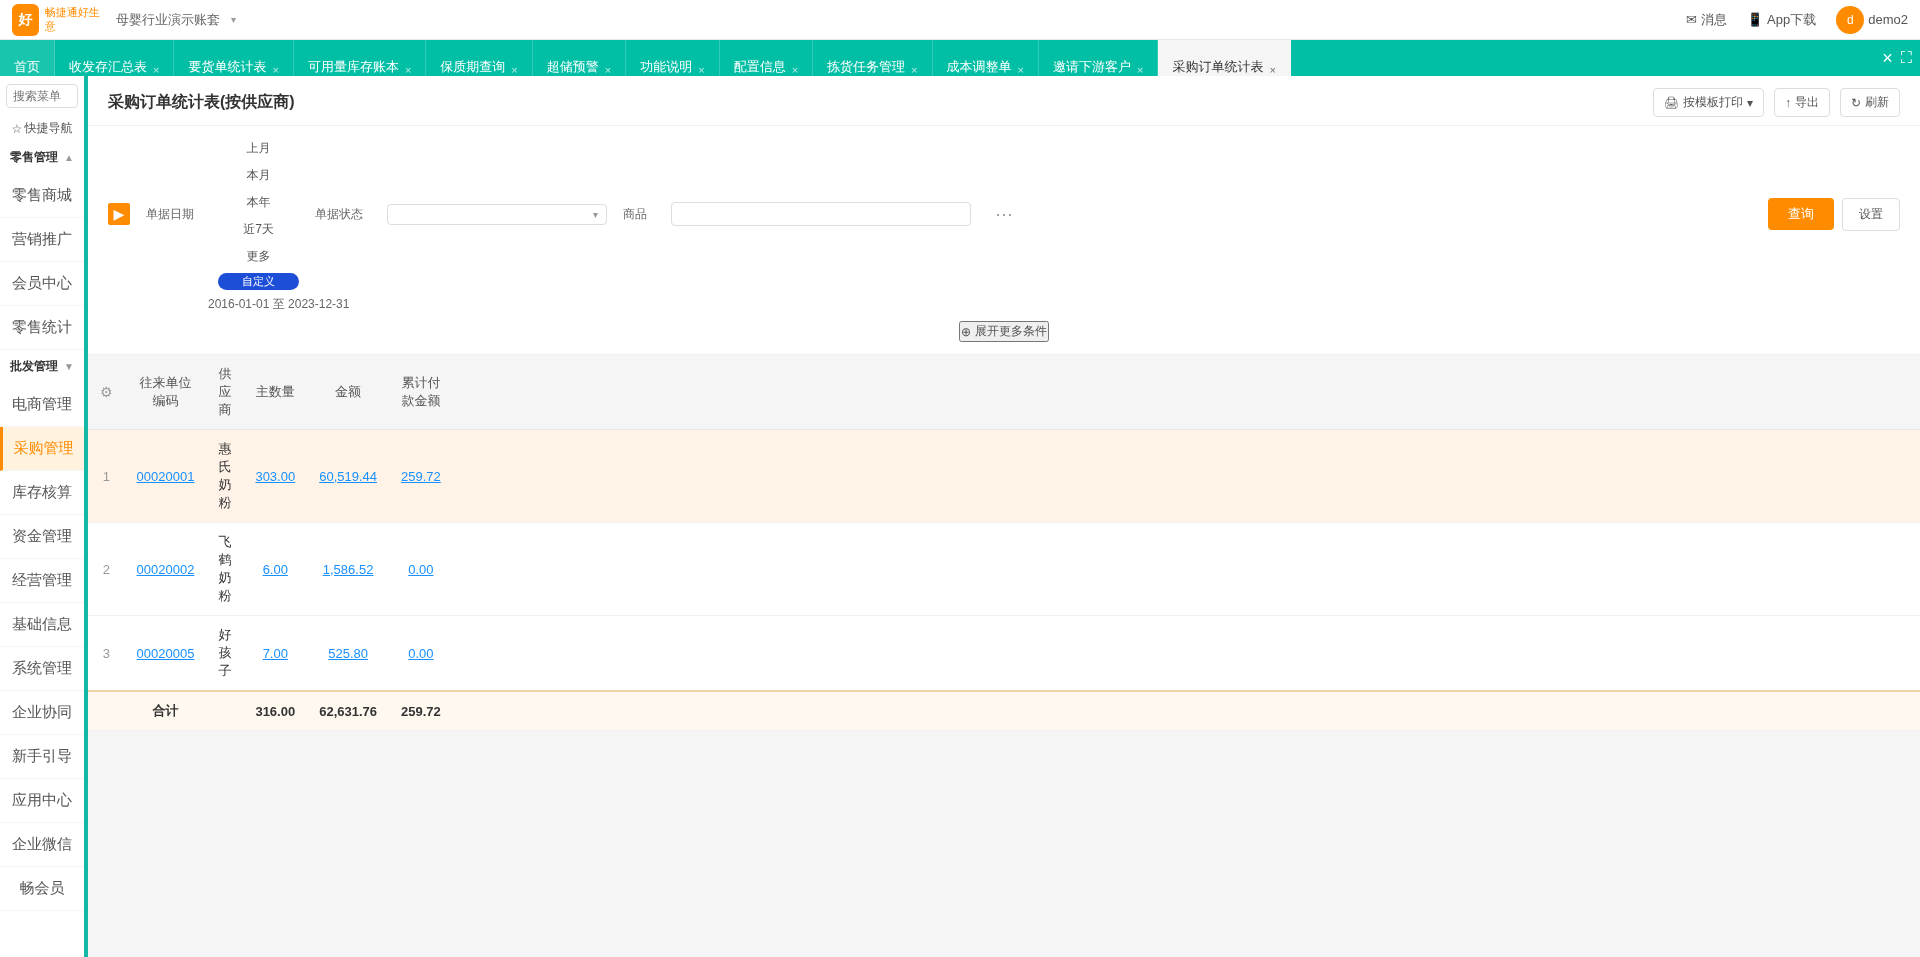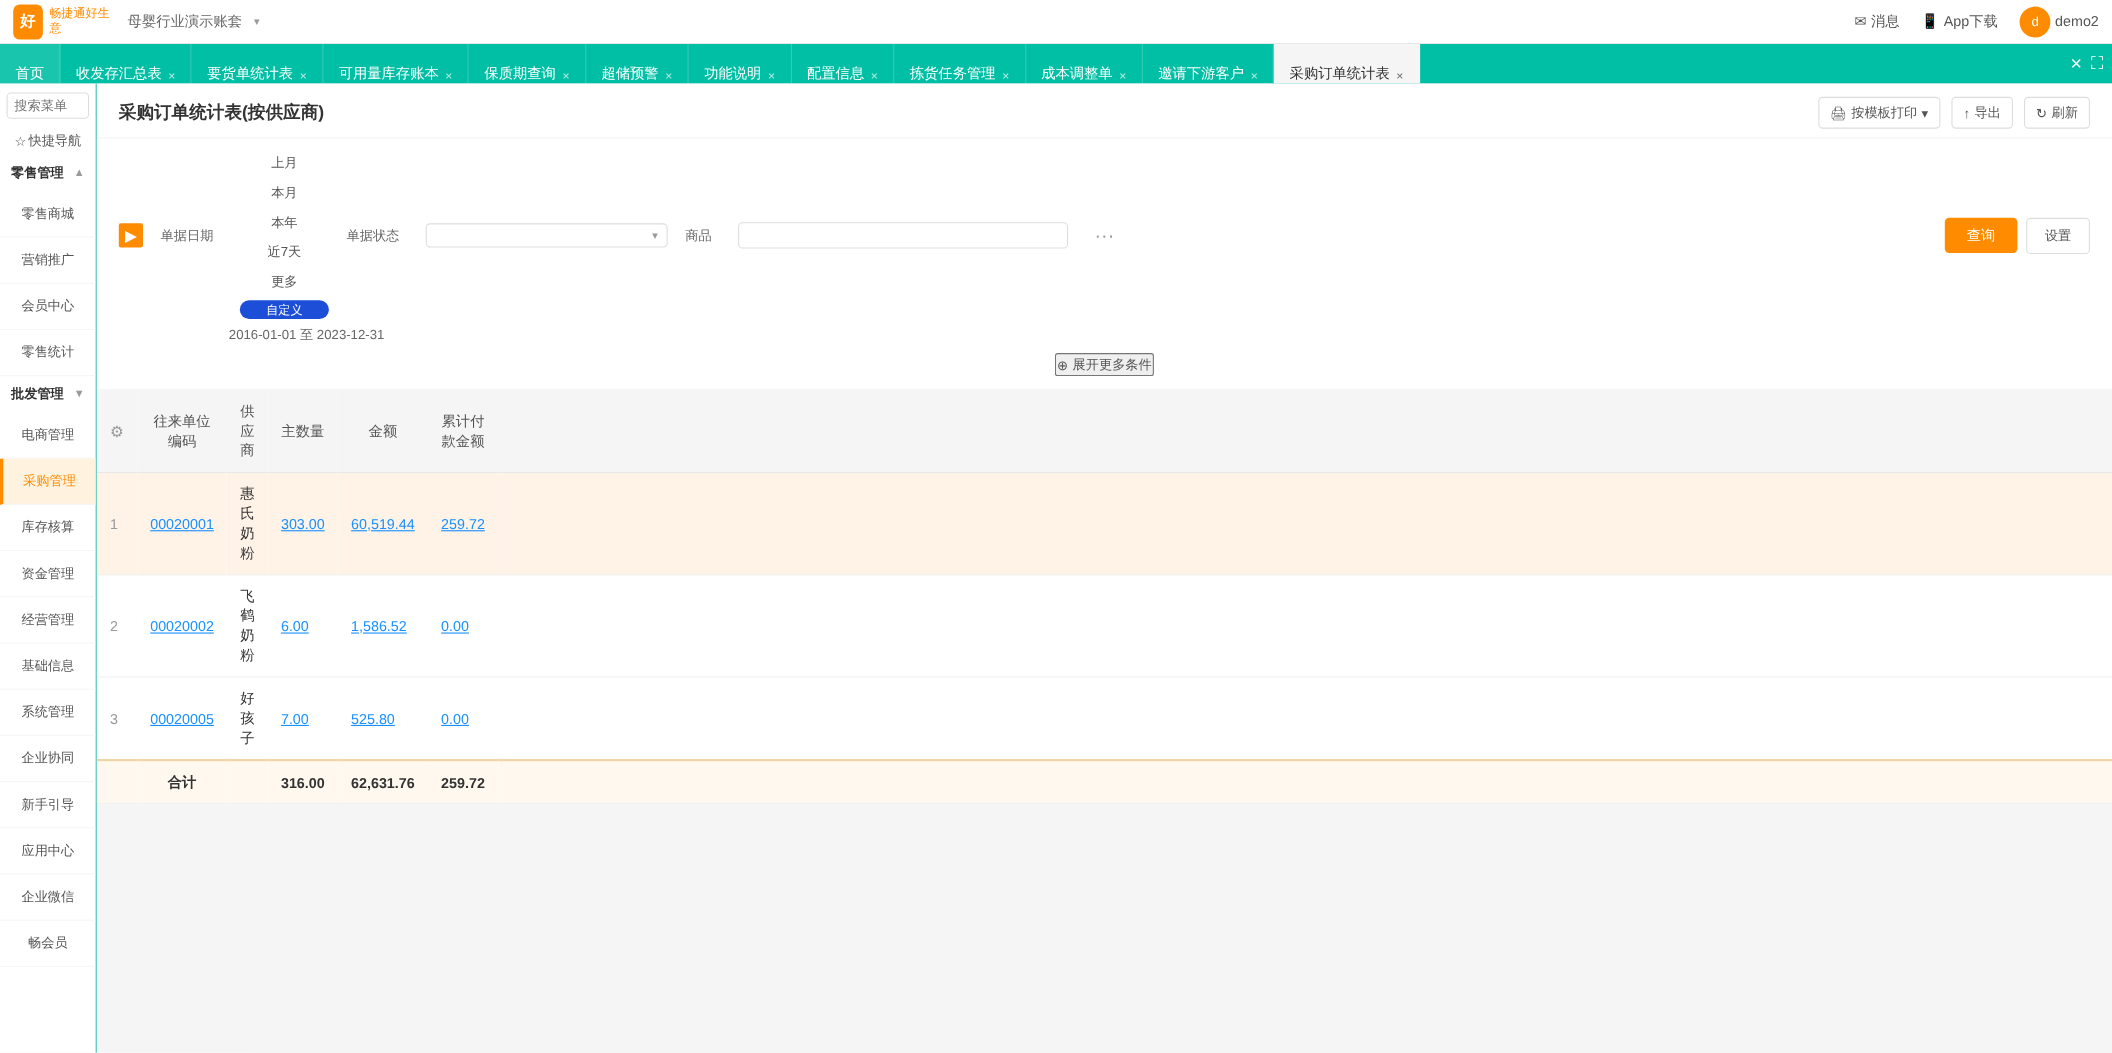--- a/index.html
+++ b/index.html
@@ -20,22 +20,22 @@
     .nav-tabs { height: 36px; background: #00bfa5; display: flex; align-items: center; padding: 0; overflow: hidden; }
     .nav-tab { height: 36px; padding: 0 14px; display: flex; align-items: flex-end; color: #fff; font-size: 13px; cursor: pointer; white-space: nowrap; border-right: 1px solid rgba(255,255,255,0.2); position: relative; gap: 4px; }
     .nav-tab.active { background: #f5f5f5; color: #333; }
     .nav-tab .close-btn { font-size: 11px; color: inherit; opacity: 0.7; margin-left: 2px; }
     .nav-tab.home { background: rgba(255,255,255,0.1); }
     .nav-tab-actions { margin-left: auto; display: flex; align-items: center; padding-right: 8px; gap: 8px; }
     .nav-tab-actions span { color: #fff; cursor: pointer; font-size: 16px; }
 
     
     .layout { display: flex; height: calc(957px - 76px); }
-    .sidebar { width: 88px; background: #fff; border-right: 1px solid #14b8a6; display: flex; flex-direction: column; overflow-y: auto; }
-    .sidebar-item { padding: 12px 4px; text-align: left; font-size: 12px; color: #555; cursor: pointer; border-bottom: 1px solid #f5f5f5; display: flex; flex-direction: column; align-items: center; gap: 3px; }
+    .sidebar { width: 88px; background: #fff; border-right: 4px solid #14b8a6; display: flex; flex-direction: column; overflow-y: auto; }
+    .sidebar-item { padding: 12px 4px; text-align: left; font-size: 15px; color: #555; cursor: pointer; border-bottom: 1px solid #f5f5f5; display: flex; flex-direction: column; align-items: center; gap: 3px; }
     .sidebar-item.active { background: #fff3e0; color: #ff8c00; border-left: 3px solid #ff8c00; }
     .sidebar-search { padding: 8px 6px; }
     .sidebar-search input { width: 100%; border: 1px solid #ddd; border-radius: 4px; padding: 4px 6px; font-size: 12px; outline: none; }
     .sidebar-nav { padding: 4px 6px; font-size: 12px; color: #555; display: flex; align-items: center; justify-content: center; gap: 2px; cursor: pointer; }
     .sidebar-collapse { display: flex; align-items: center; justify-content: space-between; padding: 8px 10px; font-size: 12px; color: #333; cursor: pointer; font-weight: bold; }
     .sidebar-collapse .arrow { font-size: 10px; color: #999; }
 
     
     .main { flex: 1; background: #f5f5f5; overflow-y: auto; }
     .page-container { background: #fff; margin: 0; padding: 0; }
@@ -60,21 +60,21 @@
     .filter-dots { color: #999; cursor: pointer; font-size: 18px; }
     .btn-query { background: #ff8c00; color: #fff; border: none; border-radius: 4px; padding: 7px 20px; font-size: 13px; cursor: pointer; }
     .btn-settings { background: #fff; border: 1px solid #ddd; border-radius: 4px; padding: 7px 16px; font-size: 12px; cursor: pointer; color: #555; }
     .expand-more { display: flex; justify-content: center; margin-top: 8px; }
     .expand-btn { color: #555; font-size: 12px; cursor: pointer; display: flex; align-items: center; gap: 4px; }
 
     
     .table-container { padding: 0 0; }
     .data-table { width: 100%; border-collapse: collapse; }
     .data-table th { background: #f5f5f5; padding: 10px 12px; font-size: 13px; color: #555; font-weight: normal; text-align: center; border-bottom: 1px solid #e8e8e8; }
-    .data-table td { padding: 10px 12px; font-size: 13px; color: #333; text-align: left; border-bottom: 1px solid #f0f0f0; }
+    .data-table td { padding: 10px 12px; font-size: 13px; color: #333; text-align: center; border-bottom: 1px solid #f0f0f0; }
     .data-table tr.selected td { background: #fff3e8; }
     .data-table .number-cell { color: #1890ff; cursor: pointer; text-decoration: underline; }
     .data-table .row-num { color: #999; }
     .settings-col { width: 30px; }
     .gear-icon { color: #999; cursor: pointer; font-size: 14px; }
 
     
     .summary-row td { background: #fff8ee; font-weight: bold; color: #333; border-top: 2px solid #f0d4a8; }
 
     

